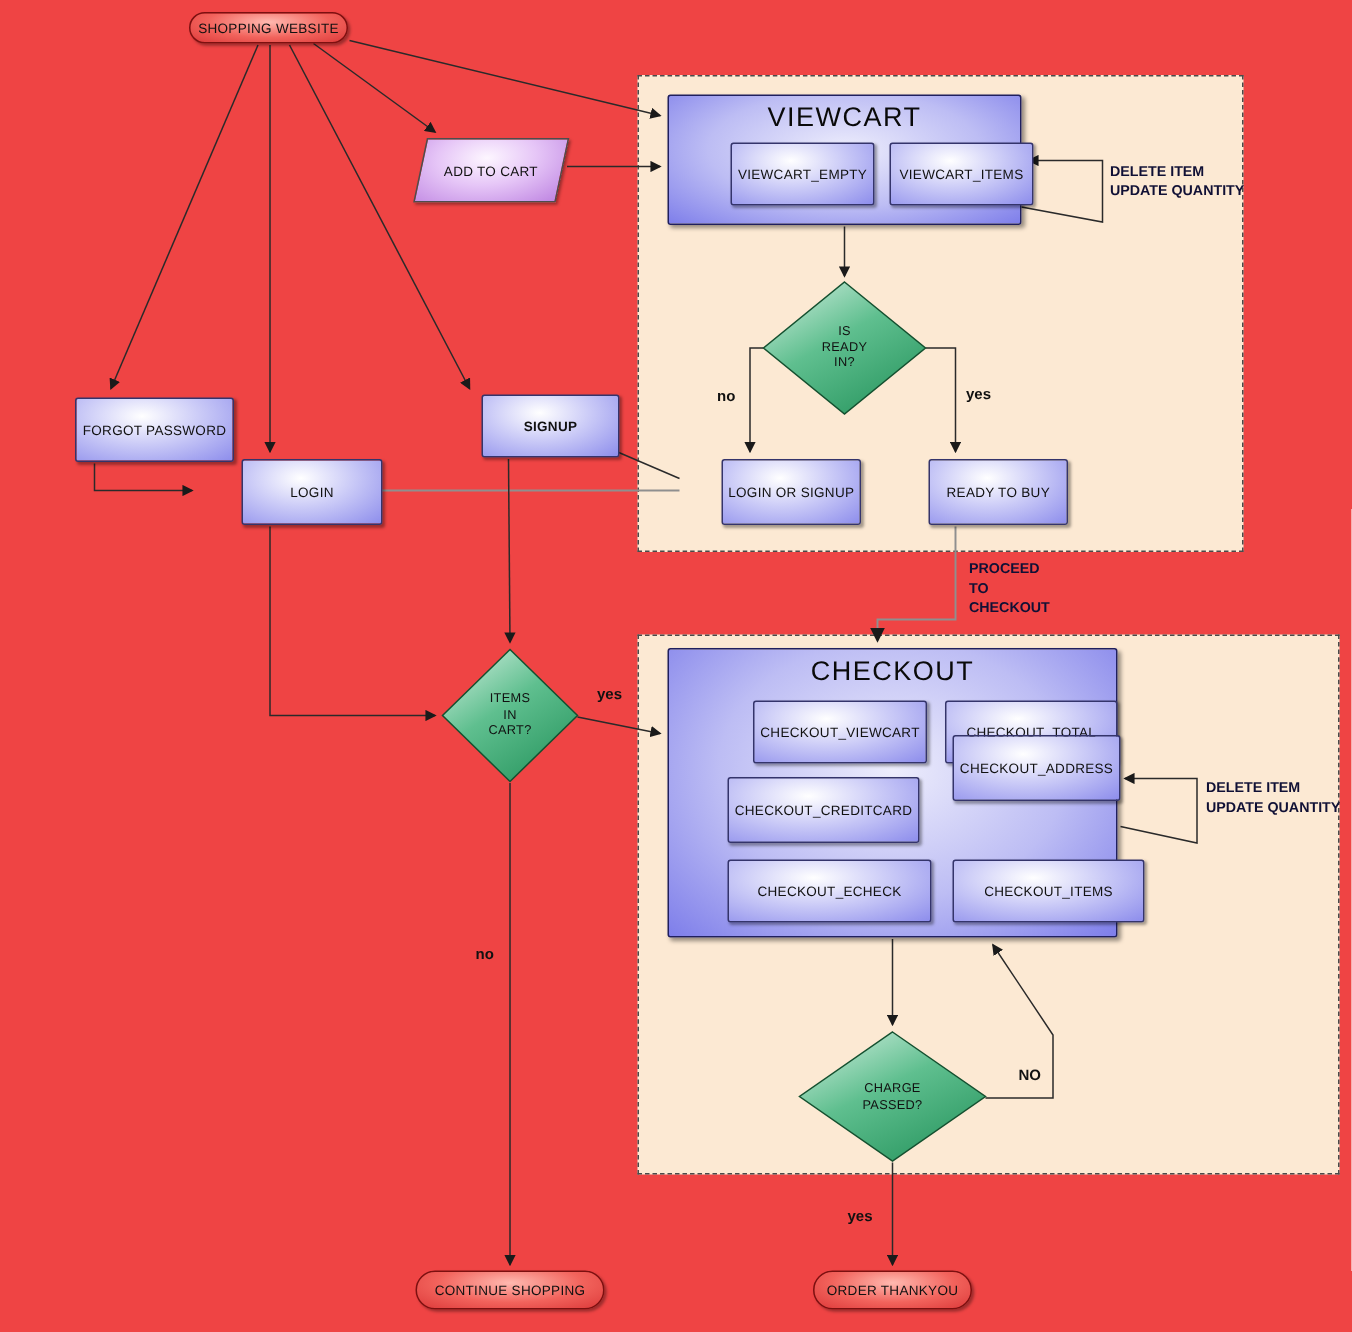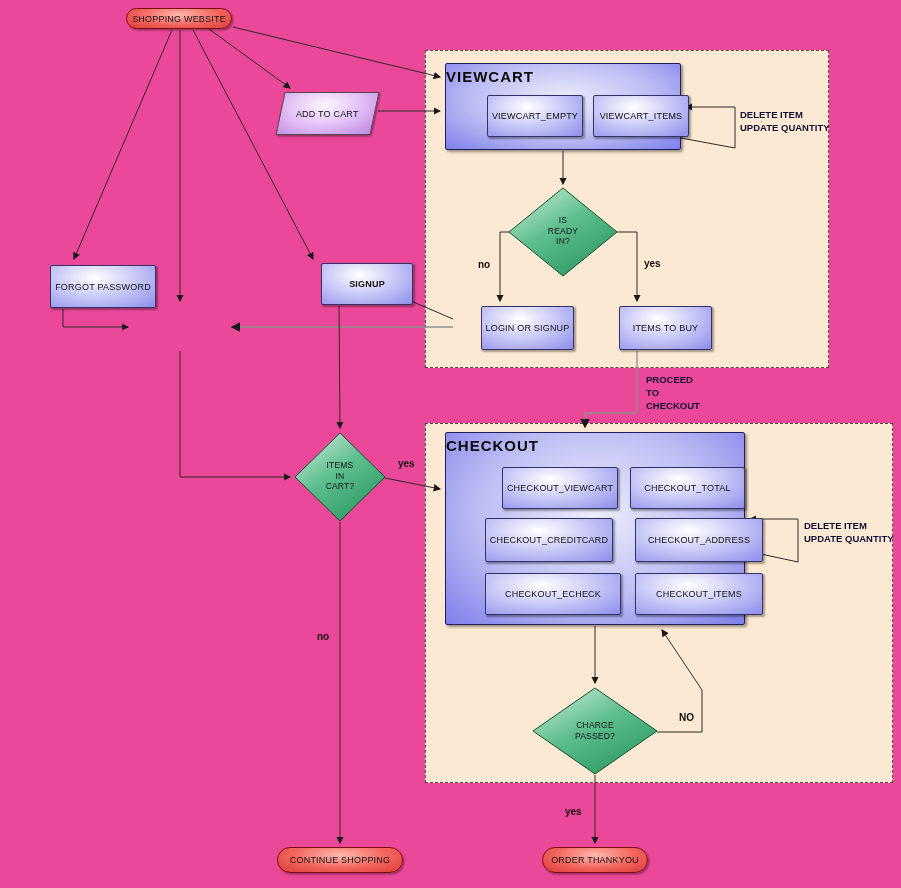--- a/index.html
+++ b/index.html
@@ -1,29 +1,29 @@
 <!DOCTYPE html>
 <html><head>
 <meta charset="utf-8">
 <style>
   html,body{margin:0;padding:0;background:#fff;}
-  .canvas{position:relative;width:901px;height:888px;background:#ec4899;overflow:hidden;
+  .canvas{position:relative;width:901px;height:888px;background:#ef4444;overflow:hidden;
           font-family:"Liberation Sans",sans-serif;color:#111;}
   .group{position:absolute;background:#fce9d3;border:1.5px dashed #4a4a4a;z-index:1;box-sizing:border-box;}
   .edges{position:absolute;left:0;top:0;z-index:2;}
   .node{position:absolute;z-index:3;display:flex;align-items:center;justify-content:center;
         text-align:center;font-size:9px;letter-spacing:.2px;box-sizing:border-box;}
   .rect{border:1px solid #34346b;border-radius:2px;
         background:radial-gradient(ellipse at 42% 28%, #ffffff 0%, #cbcbf7 45%, #8d8dec 100%);
         box-shadow:1.5px 1.5px 2px rgba(0,0,0,.35);margin-left:28px;}
   .bigbox{border:1.5px solid #1f1f5e;border-radius:2px;
         background:radial-gradient(ellipse at 50% 42%, #ededfc 0%, #bdbdf4 55%, #7e7eea 100%);
         box-shadow:2px 2px 3px rgba(0,0,0,.4);z-index:3;position:absolute;box-sizing:border-box;}
-  .bigbox .title{position:absolute;top:4px;left:0;right:0;
-        font-weight:bold;font-size:15px;letter-spacing:1px;color:#0a0a0a;}
+  .bigbox .title{position:absolute;top:4px;left:0;right:0;text-align:center;
+        font-weight:normal;font-size:18px;letter-spacing:1px;color:#0a0a0a;}
   .stadium{border-radius:13px;border:1.5px solid #7c1010;
         background:radial-gradient(ellipse at 50% 30%, #ffb9b0 0%, #f2635c 55%, #dd3a3a 100%);
         box-shadow:1.5px 1.5px 2px rgba(0,0,0,.35);}
   .para{border:1px solid #4d4d4d;transform:skewX(-12deg);
         background:radial-gradient(ellipse at 45% 30%, #fdf6ff 0%, #e6c6f7 45%, #bf86e2 100%);
         box-shadow:1.5px 1.5px 2px rgba(0,0,0,.35);}
   .para>span{transform:skewX(12deg);}
   .diamond-label{position:absolute;z-index:4;text-align:center;font-size:8.5px;line-height:1.25;
         white-space:pre-line;letter-spacing:.2px;}
   .edge-label{position:absolute;z-index:4;font-weight:bold;font-size:10px;white-space:pre-line;}
@@ -90,28 +90,31 @@
     <span>ORDER THANKYOU</span>
   </div>
 
   <div class="node para" style="left:280px;top:92px;width:95px;height:43px;">
     <span>ADD TO CART</span>
   </div>
 
   <div class="node rect" style="left:22px;top:265px;width:106px;height:43px;">
     <span>FORGOT PASSWORD</span>
   </div>
+  <div class="node rect" style="left:133px;top:306px;width:94px;height:44px;">
+    <span>LOGIN</span>
+  </div>
   <div class="node rect" style="left:293px;top:263px;width:92px;height:42px;font-weight:bold;">
     <span>SIGNUP</span>
   </div>
   <div class="node rect" style="left:453px;top:306px;width:93px;height:44px;">
     <span>LOGIN OR SIGNUP</span>
   </div>
   <div class="node rect" style="left:591px;top:306px;width:93px;height:44px;">
-    <span>ITEMS TO BUY</span>
+    <span>READY TO BUY</span>
   </div>
 
   <div class="bigbox" style="left:445px;top:63px;width:236px;height:87px;">
     <div class="title">VIEWCART</div>
   </div>
   <div class="node rect" style="left:459px;top:95px;width:96px;height:42px;">
     <span>VIEWCART_EMPTY</span>
   </div>
   <div class="node rect" style="left:565px;top:95px;width:96px;height:42px;">
     <span>VIEWCART_ITEMS</span>
@@ -124,21 +127,21 @@
   </div>
   <div class="node rect" style="left:474px;top:467px;width:116px;height:42px;">
     <span>CHECKOUT_VIEWCART</span>
   </div>
   <div class="node rect" style="left:602px;top:467px;width:115px;height:42px;">
     <span>CHECKOUT_TOTAL</span>
   </div>
   <div class="node rect" style="left:457px;top:518px;width:128px;height:44px;">
     <span>CHECKOUT_CREDITCARD</span>
   </div>
-  <div class="node rect" style="left:607px;top:518px;width:128px;height:44px;">
+  <div class="node rect" style="left:607px;top:490px;width:112px;height:44px;">
     <span>CHECKOUT_ADDRESS</span>
   </div>
   <div class="node rect" style="left:457px;top:573px;width:136px;height:42px;text-align:center;">
     <span>CHECKOUT_ECHECK</span>
   </div>
   <div class="node rect" style="left:607px;top:573px;width:128px;height:42px;">
     <span>CHECKOUT_ITEMS</span>
   </div>
   <div class="note-label" style="left:804px;top:520px;">DELETE ITEM
 UPDATE QUANTITY</div>

